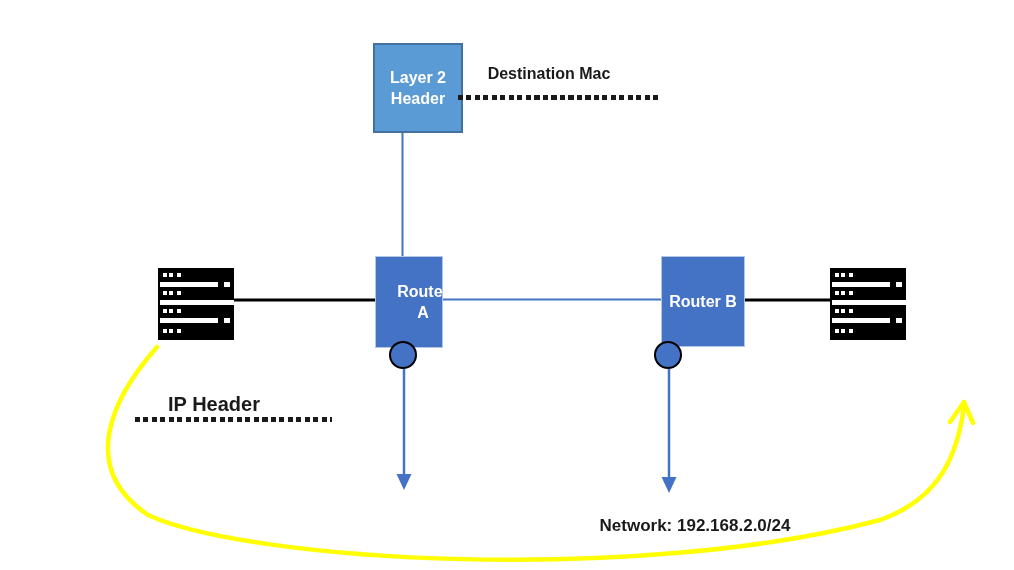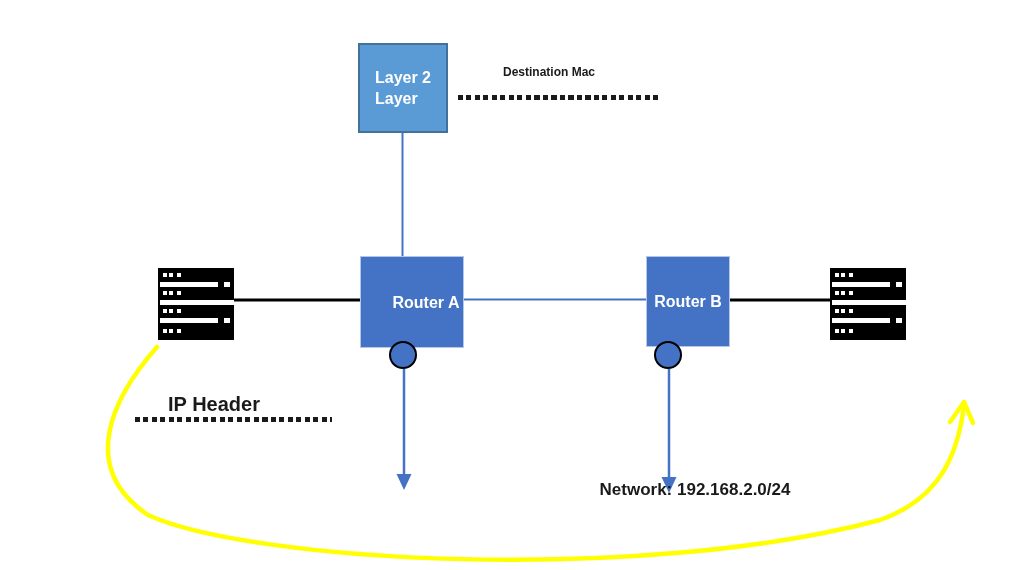--- a/index.html
+++ b/index.html
@@ -23,34 +23,35 @@
   .wire-black  { stroke: var(--line_black, #000000); stroke-width: 3; fill: none; }
   .arrow-shaft { stroke: var(--line_blue, #4472C4); stroke-width: 2.5; fill: none; }
   .arrow-head  { fill: var(--line_blue, #4472C4); stroke: none; }
   .yellow-path { stroke: var(--arrow_yellow, #FFFF00); stroke-width: 4.5; fill: none; stroke-linecap: round; }
 
   .node {
     position: absolute;
     display: flex;
     align-items: center;
     justify-content: center;
-    text-align: left;
+    text-align: center;
     color: var(--text_light, #ffffff);
     font-size: 16px;
     font-weight: 600;
     line-height: 21px;
     box-sizing: border-box;
+    margin-left: 15px;
   }
   .node-switch {
     left: 358px; top: 43px; width: 90px; height: 90px;
     background: var(--switch_fill, #5B9BD5);
     border: 2px solid var(--switch_border, #41719C);
   }
   .node-router-a {
-    left: 360px; top: 256px; width: 104px; height: 92px;
+    left: 360px; top: 256px; width: 68px; height: 92px;
     background: var(--router_fill, #4472C4);
     border: 1.5px solid var(--router_border, #B4C7E7);
     padding-left: 28px;
   }
   .node-router-b {
     left: 646px; top: 256px; width: 84px; height: 91px;
     background: var(--router_fill, #4472C4);
     border: 1.5px solid var(--router_border, #B4C7E7);
   }
   .port {
@@ -66,24 +67,24 @@
 
   .label {
     position: absolute;
     color: var(--text_dark, #1a1a1a);
     font-weight: 600;
     text-align: center;
     white-space: nowrap;
   }
   .label-host-left    { left: 90px;  top: 243px; width: 200px; font-size: 16px; }
   .label-host-right   { left: 750px; top: 238px; width: 200px; font-size: 16px; }
-  .label-dest-mac     { left: 449px; top: 65px;  width: 200px; font-size: 12px; }
+  .label-dest-mac     { left: 449px; top: 65px;  width: 200px; font-size: 16px; }
   .label-ip-header    { left: 114px; top: 393px; width: 200px; font-size: 20px; }
   .label-net-left     { left: 276px; top: 503px; width: 300px; font-size: 17px; }
-  .label-net-right    { left: 545px; top: 480px; width: 300px; font-size: 17px; }
+  .label-net-right    { left: 545px; top: 516px; width: 300px; font-size: 17px; }
 
   .dotted {
     position: absolute;
     height: 5px;
     background: repeating-linear-gradient(
       to right,
       var(--dot_black, #1a1a1a) 0px,
       var(--dot_black, #1a1a1a) 5px,
       transparent 5px,
       transparent 8.5px
@@ -127,21 +128,21 @@
     <g>
       <path class="yellow-path" d="M 157 347 C 112 398, 78 468, 148 515 C 250 562, 640 584, 880 520 C 942 498, 958 452, 964 406"></path>
       <path class="yellow-path" d="M 964 402 L 950 422"></path>
       <path class="yellow-path" d="M 964 402 L 973 423"></path>
     </g>
   </svg>
 
   <div class="node node-switch">
     <div>
       <div>Layer 2</div>
-      <div>Layer</div>
+      <div>Header</div>
     </div>
   </div>
 
   <div class="node node-router-a">
     <span>Router A</span>
   </div>
 
   <div class="node node-router-b">
     <span>Router B</span>
   </div>

